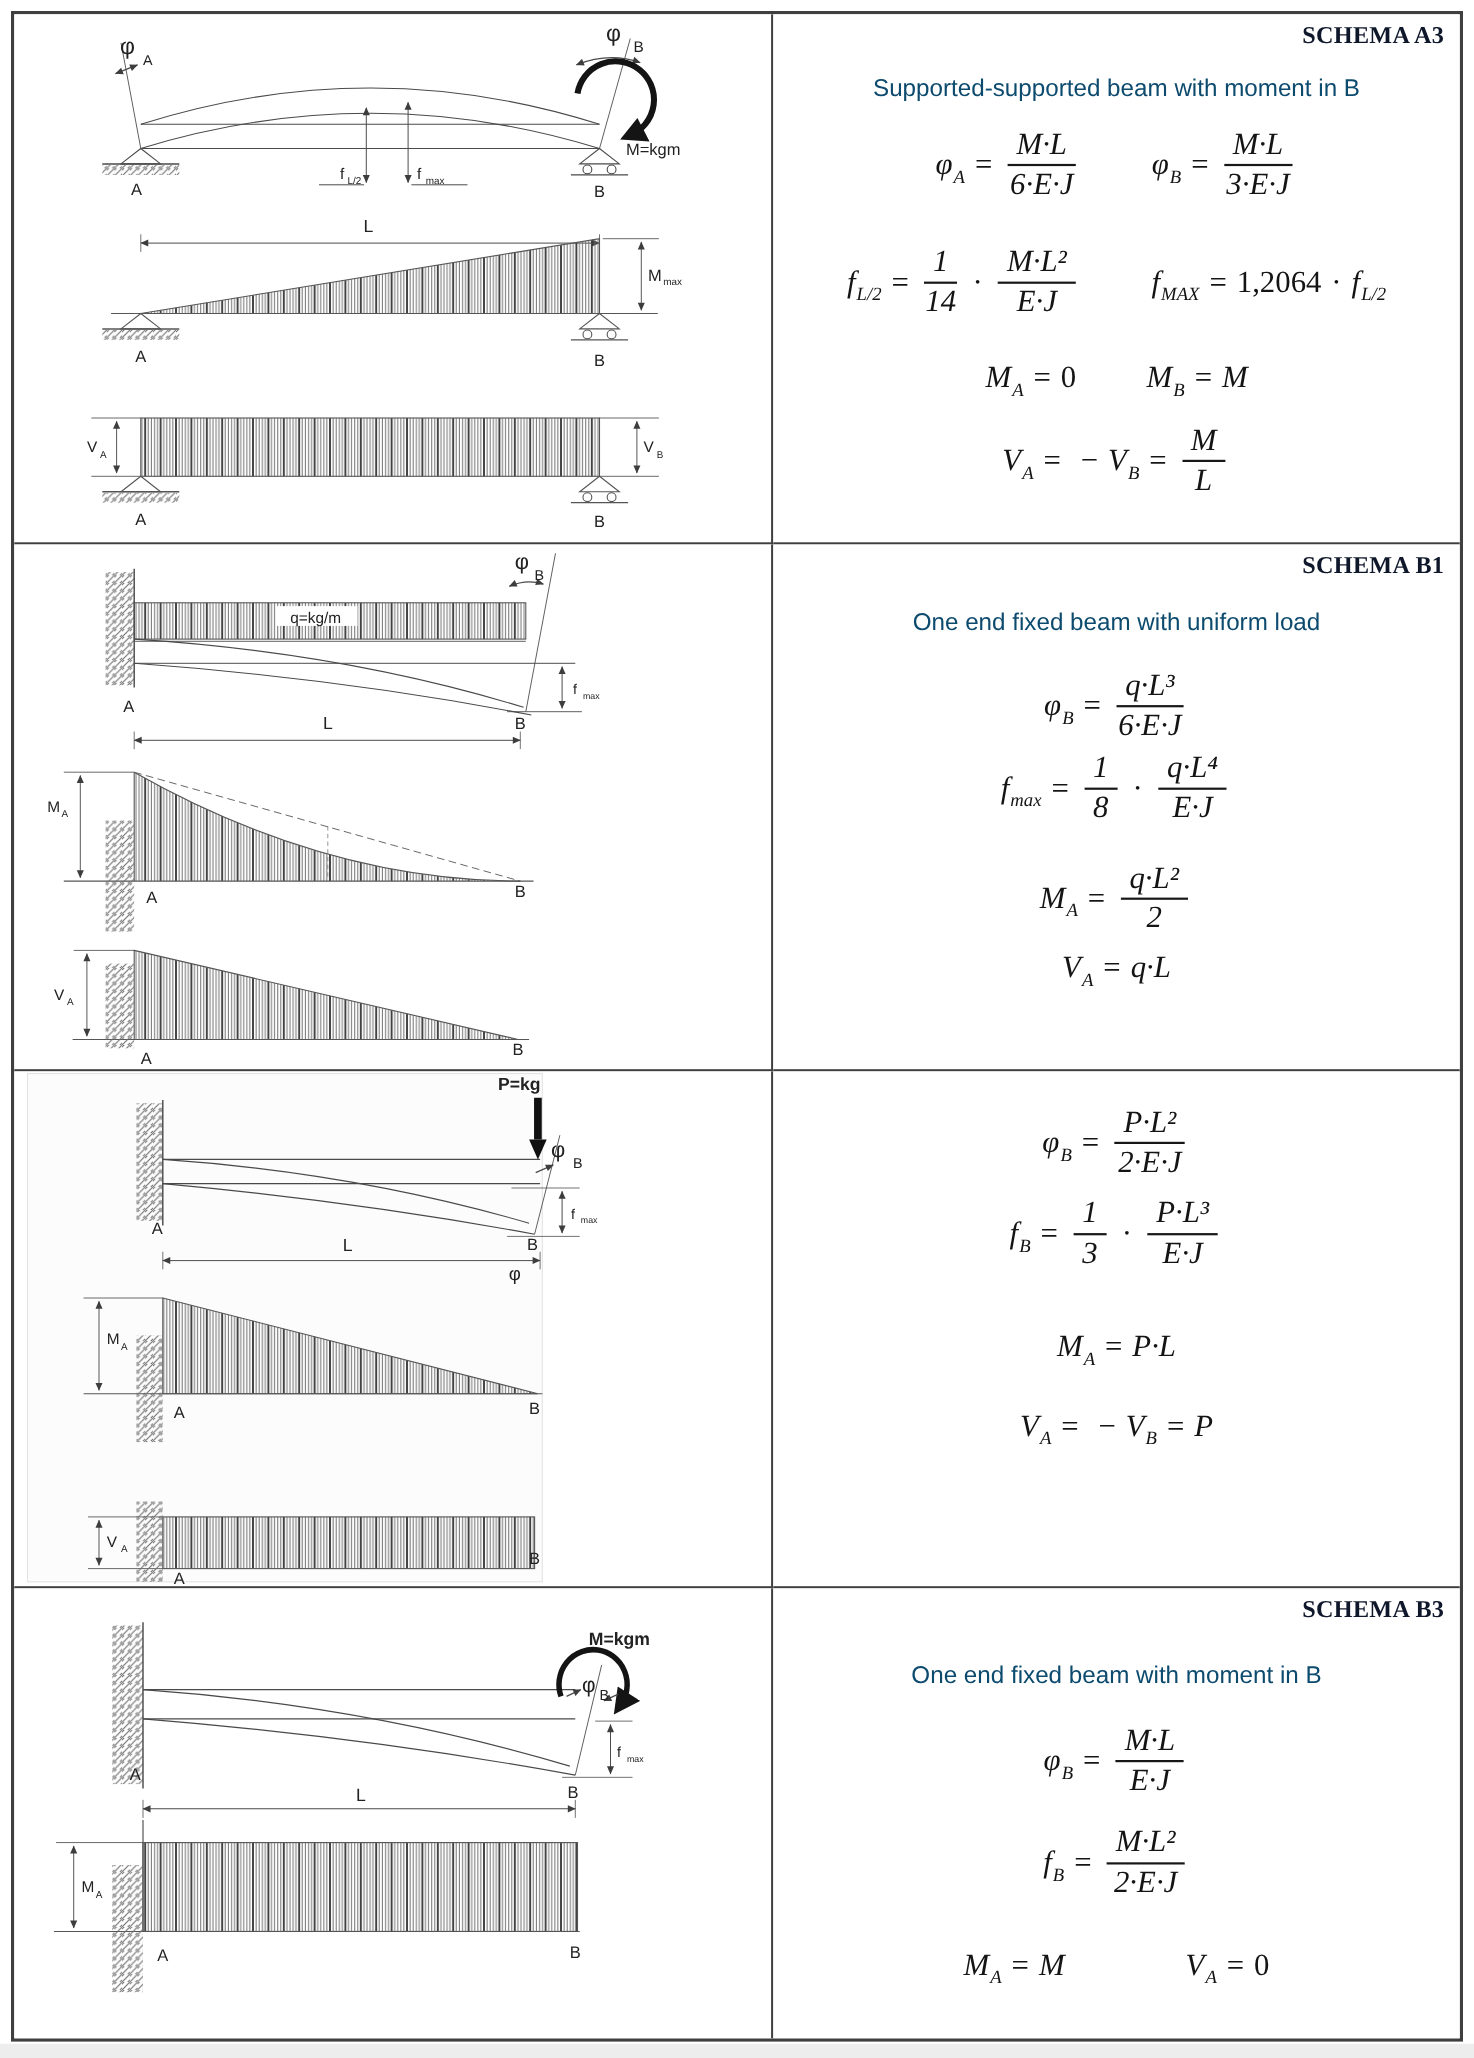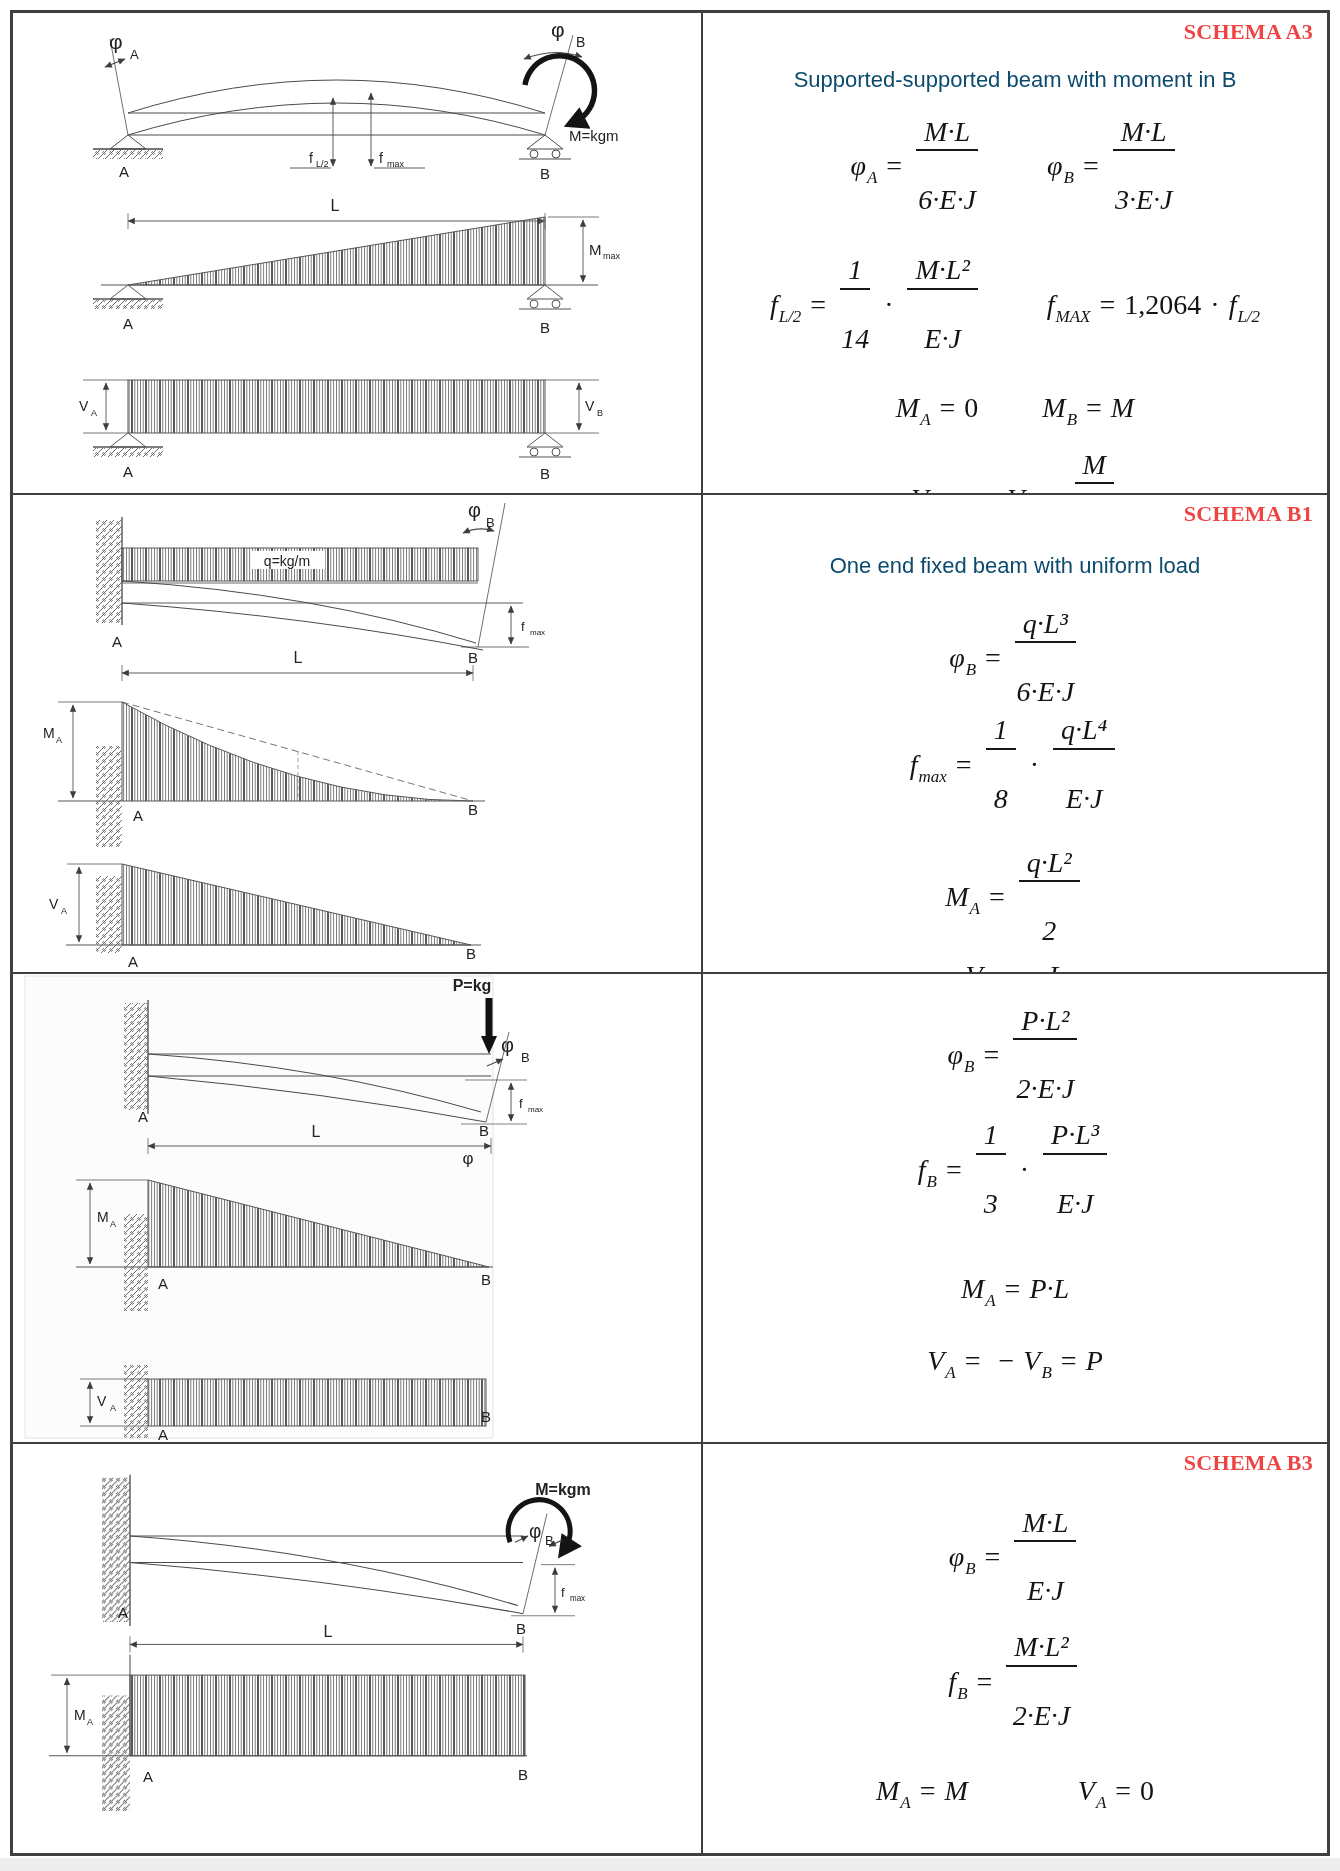--- a/index.html
+++ b/index.html
@@ -7,21 +7,21 @@
         font-family:"Liberation Sans", sans-serif;}
   .sheet{position:absolute;left:10px;top:10px;width:1320px;height:1846px;
          border:3px solid #3f3f3f;box-sizing:border-box;background:#fff;
          display:grid;grid-template-columns:690px 1fr;grid-template-rows:482px 479px 470px 1fr;}
   .lcell{position:relative;border-right:2px solid #3f3f3f;overflow:hidden;background:#fff;}
   .rcell{position:relative;overflow:hidden;padding:6px 14px 0 14px;background:#fff;}
   .row-border{border-bottom:2px solid #3f3f3f;}
   .lcell svg{display:block;width:100%;height:100%;}
 
   .schema-title{font-family:"Liberation Serif", serif;font-weight:bold;font-size:22px;
-                color:#ef4444;text-align:right;letter-spacing:.3px;}
+                color:#0f172a;text-align:right;letter-spacing:.3px;}
   .schema-sub{font-family:"Liberation Sans", sans-serif;font-size:22px;color:#0c4a6e;
               text-align:center;}
   #r1 .schema-sub{margin-top:22px;} #r2 .schema-sub{margin-top:26px;}
   #r3 .schema-sub{margin-top:30px;} #r4 .schema-sub{margin-top:34px;}
 
   .fbox{display:flex;flex-direction:column;align-items:center;}
   #r1 .fbox{margin-top:24px;} #r2 .fbox{margin-top:30px;}
   #r3 .fbox{margin-top:26px;} #r4 .fbox{margin-top:32px;}
   .fline{display:flex;align-items:center;justify-content:center;gap:64px;}
   #r1 .fline:nth-child(2){margin-top:40px;}
@@ -31,21 +31,21 @@
   #r2 .fline:nth-child(3){margin-top:34px;}
   #r2 .fline:nth-child(4){margin-top:14px;}
   #r3 .fline:nth-child(2){margin-top:16px;}
   #r3 .fline:nth-child(3){margin-top:54px;}
   #r3 .fline:nth-child(4){margin-top:40px;}
   #r4 .fline:nth-child(2){margin-top:26px;}
   #r4 .fline:nth-child(3){margin-top:44px;gap:110px;}
 
   .formula{display:flex;align-items:center;font-family:"Liberation Serif", serif;
            font-style:italic;font-size:28px;color:#141414;}
-  .frac{display:inline-flex;flex-direction:column;align-items:center;margin:0 5px;gap:32px;}
+  .frac{display:inline-flex;flex-direction:column;align-items:center;margin:0 5px;}
   .fnum{padding:0 8px 2px 8px;border-bottom:2px solid #171717;line-height:1.08;white-space:nowrap;}
   .fden{padding-top:2px;line-height:1.08;white-space:nowrap;}
   .mvar{display:inline-flex;align-items:baseline;white-space:nowrap;}
   .msub{font-size:17px;display:inline-block;transform:translateY(8px);margin-left:1px;}
   .mop{font-style:normal;margin:0 9px;white-space:nowrap;}
   .mnum{font-style:normal;white-space:nowrap;}
 
   .bottom-strip{position:absolute;left:0;top:1858px;width:1340px;height:13px;background:#ededed;}
 
   svg text{font-family:"Liberation Sans", sans-serif;fill:#222;stroke:none;}
@@ -559,20 +559,21 @@
       <g>
         <text x="61" y="270" font-size="14">M</text>
         <text x="74" y="275" font-size="9">A</text>
         <text x="135" y="331" font-size="15" text-anchor="middle">A</text>
         <text x="510" y="329" font-size="15" text-anchor="middle">B</text>
       </g>
     </svg>
   </div>
   <div class="rcell" id="r4">
     <div class="schema-title">SCHEMA B3</div>
+    <div class="schema-sub">One end fixed beam with moment in B</div>
     <div class="fbox">
           <div class="fline">
             <div class="formula">
               <span class="mvar">
                 <span class="mbase">φ</span>
                 <span class="msub">B</span>
               </span>
               <span class="mop">=</span>
               <span class="frac">
                 <span class="fnum">M·L</span>

